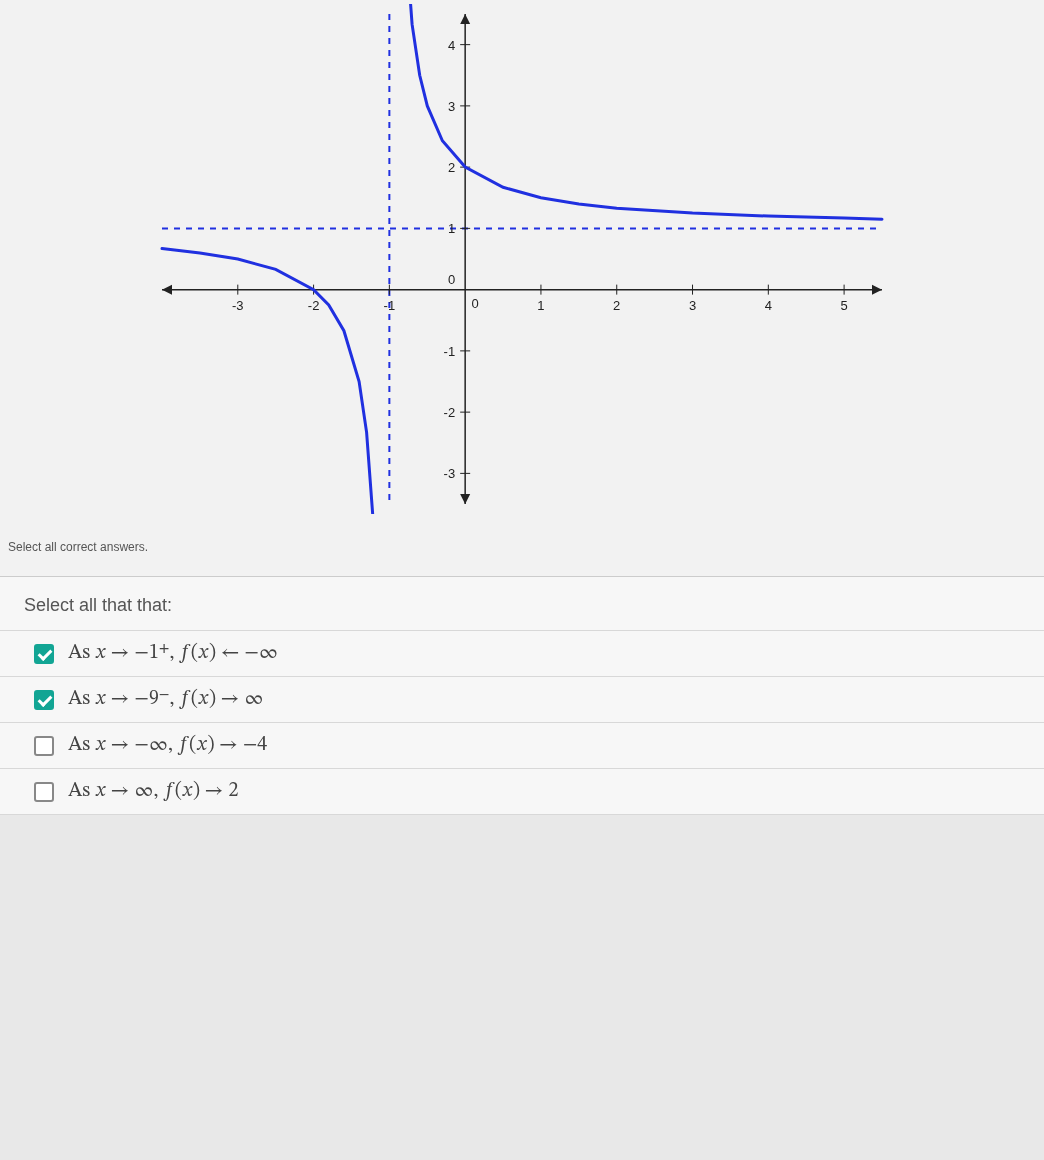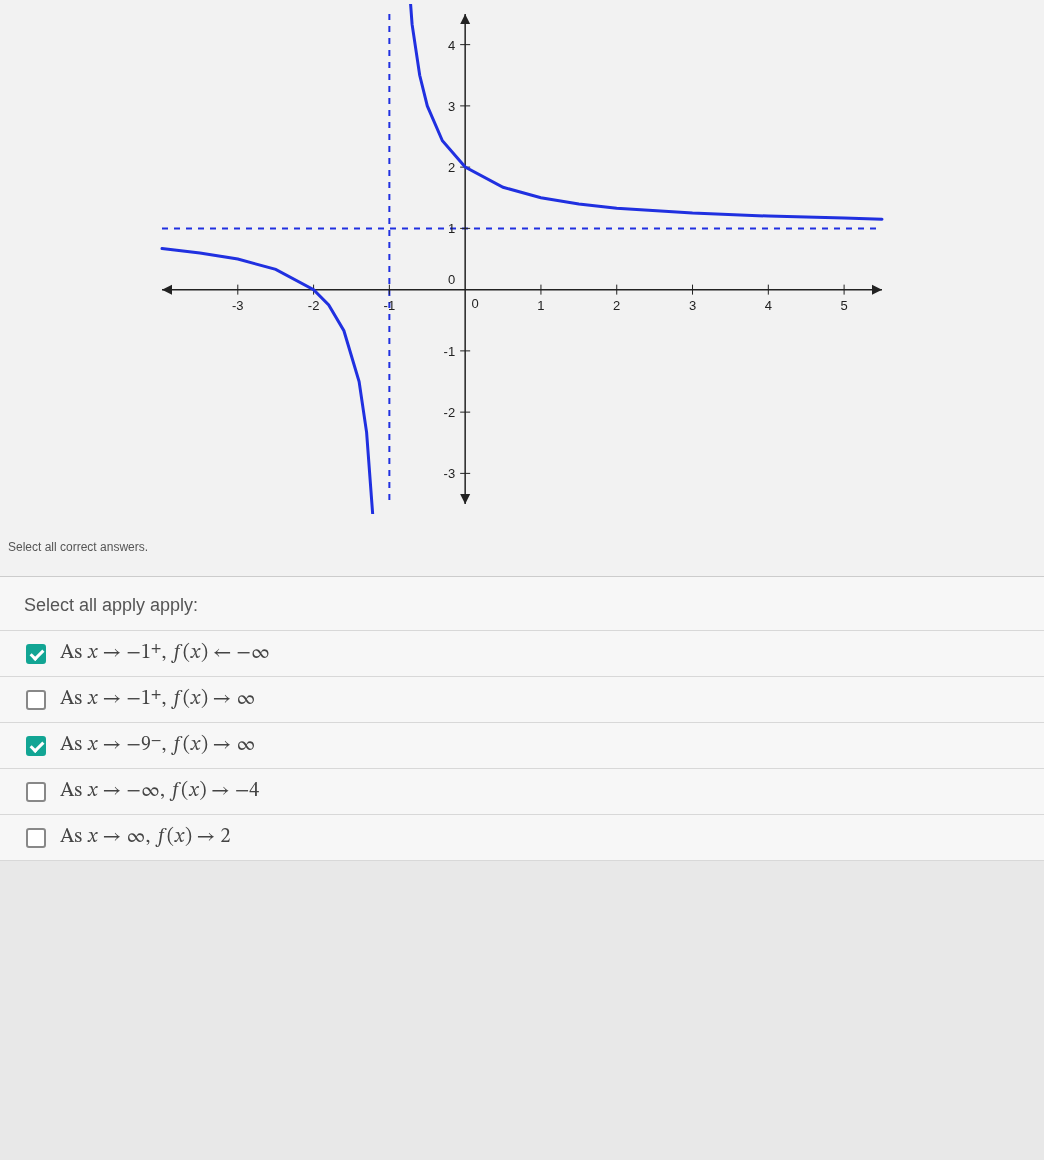--- a/index.html
+++ b/index.html
@@ -32,21 +32,21 @@
   .apply-row {
     padding: 18px 24px 14px 24px;
     font-size: 18px;
     color: #555;
     background: #f7f7f7;
     border-bottom: 1px solid #d8d8d8;
   }
   .option-row {
     display: flex;
     align-items: center;
-    padding: 10px 26px;
+    padding: 10px 34px;
     background: #f7f7f7;
     border-bottom: 1px solid #d8d8d8;
     gap: 14px;
   }
   
   .cb {
     width: 20px;
     height: 20px;
     border: 2px solid #888;
     border-radius: 3px;
@@ -136,30 +136,26 @@
         <text x="303.1578947368421" y="106.875" class="yaxis-label" text-anchor="end">3</text>
         <line x1="308.1578947368421" y1="40.625" x2="318.1578947368421" y2="40.625" class="tick"></line>
         <text x="303.1578947368421" y="45.625" class="yaxis-label" text-anchor="end">4</text>
         <path d="M 10.0 244.6 L 47.9 248.9 L 85.8 255.0 L 123.7 265.4 L 161.6 285.6 L 176.7 300.9 L 191.9 326.7 L 207.1 377.5 L 214.6 428.3 L 222.2 530.6 L 226.0 632.9 L 229.8 836.9 L 232.1 1100.3 L 233.6 1449.4 " class="plot" clip-path="url(#cp)"></path>
         <path d="M 241.2 -1000.6 L 242.7 -651.5 L 244.9 -388.1 L 248.7 -184.2 L 252.5 -81.9 L 260.1 20.4 L 267.7 71.3 L 275.3 101.9 L 290.4 136.8 L 313.2 163.1 L 351.1 183.3 L 388.9 193.8 L 426.8 199.9 L 464.7 204.2 L 540.5 209.1 L 616.3 212.1 L 692.1 214.0 L 730.0 215.2 " class="plot" clip-path="url(#cp)"></path>
       </svg>
   </div>
 
   <div class="instruct-row">Select all correct answers.</div>
 
-  <div class="apply-row">Select all apply apply:</div>
+  <div class="apply-row">Select all that that:</div>
 
   <div id="options-host">
       <div class="option-row">
         <span class="cb checked"></span>
         <span class="math">As 𝑥 → −1⁺, 𝑓(𝑥) ← −∞</span>
-      </div>
-      <div class="option-row">
-        <span class="cb"></span>
-        <span class="math">As 𝑥 → −1⁺, 𝑓(𝑥) → ∞</span>
       </div>
       <div class="option-row">
         <span class="cb checked"></span>
         <span class="math">As 𝑥 → −9⁻, 𝑓(𝑥) → ∞</span>
       </div>
       <div class="option-row">
         <span class="cb"></span>
         <span class="math">As 𝑥 → −∞, 𝑓(𝑥) → −4</span>
       </div>
       <div class="option-row">

